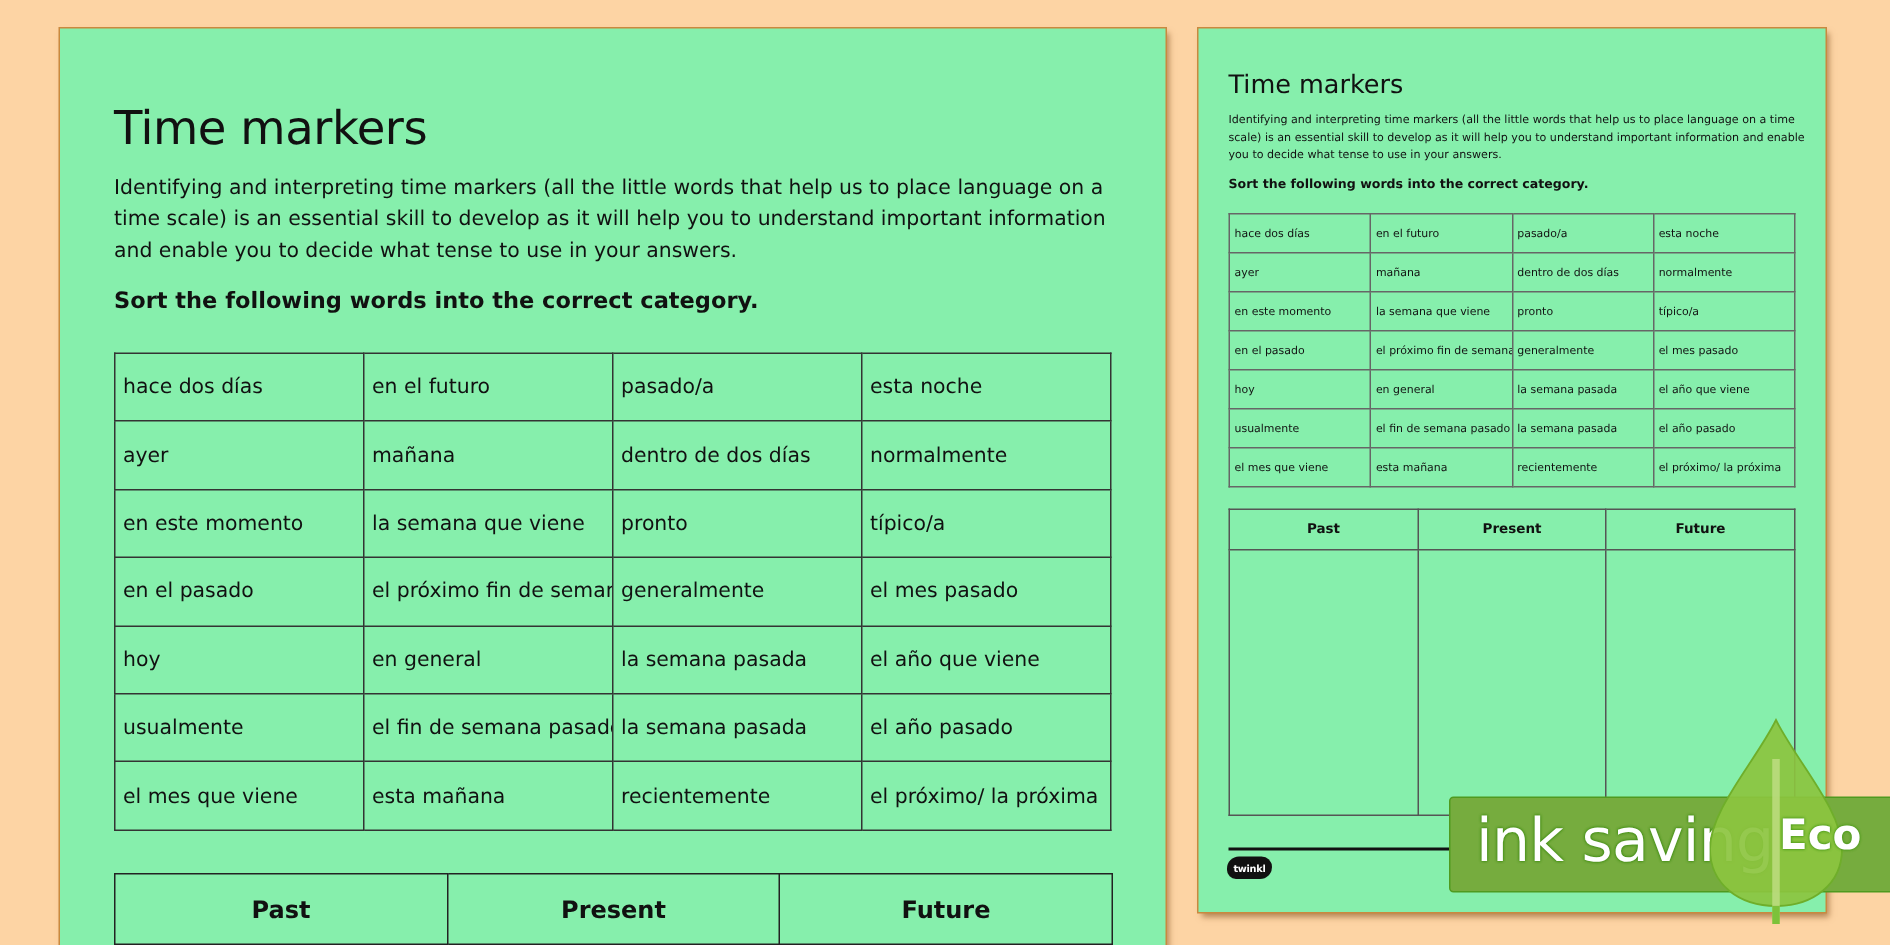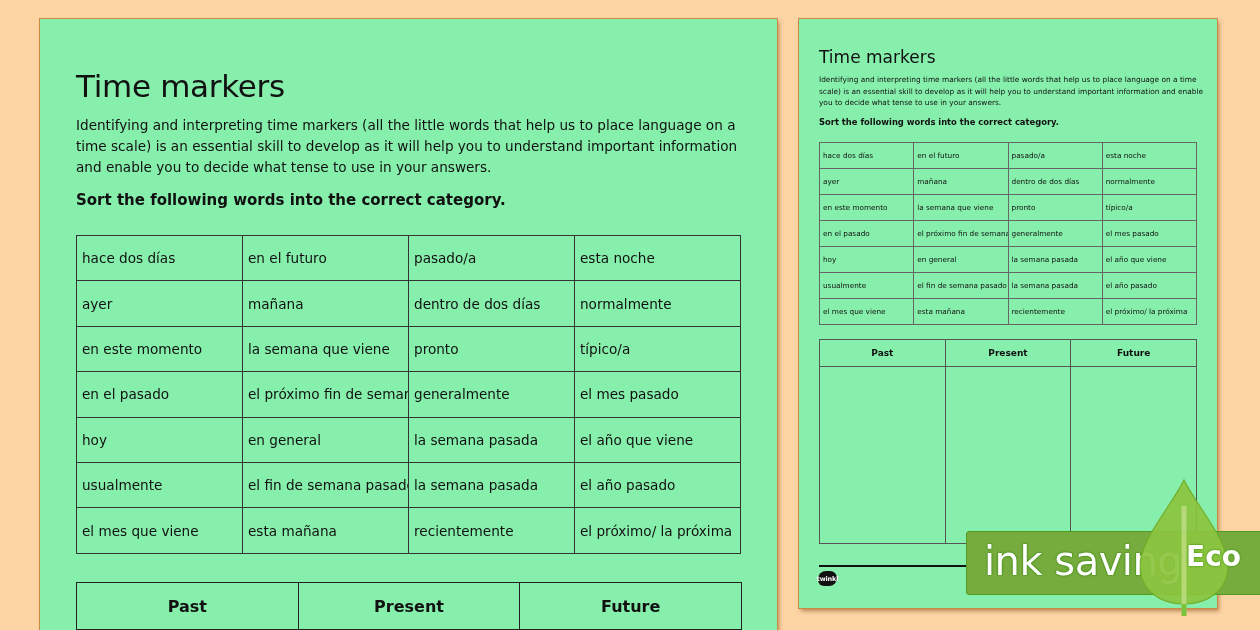--- a/index.html
+++ b/index.html
@@ -37,21 +37,21 @@
   .sm-words { position:absolute; left:20px; top:123px; width:378px; }
   .sm-words td {
     border:1px solid #666; height:25px; padding:0 0 0 3px; font-size:7.3px;
     white-space:nowrap; overflow:hidden; vertical-align:middle;
   }
   .sm-sort { position:absolute; left:20px; top:320px; width:378px; }
   .sm-sort th { border:1px solid #555; height:24px; font-size:9px; font-weight:bold; text-align:center; }
   .sm-sort td { border:1px solid #555; height:174px; }
   .sm-rule { position:absolute; left:20px; top:546px; width:150px; height:2px; background:#111; }
   .sm-logo {
-    position:absolute; left:19px; top:552px; width:19px; height:15px; background:#111;
+    position:absolute; left:19px; top:552px; width:30px; height:15px; background:#111;
     border-radius:8px 7px 8px 6px; color:#fff; font-size:6.5px; font-weight:bold;
     display:flex; align-items:center; justify-content:center; letter-spacing:-0.2px;
   }
 
   
   .eco-banner {
     position:absolute; left:966px; top:531px; width:300px; height:64px;
     background:#76ac3e; border:1px solid #4f9a1f; border-radius:3px;
     box-sizing:border-box;
   }

